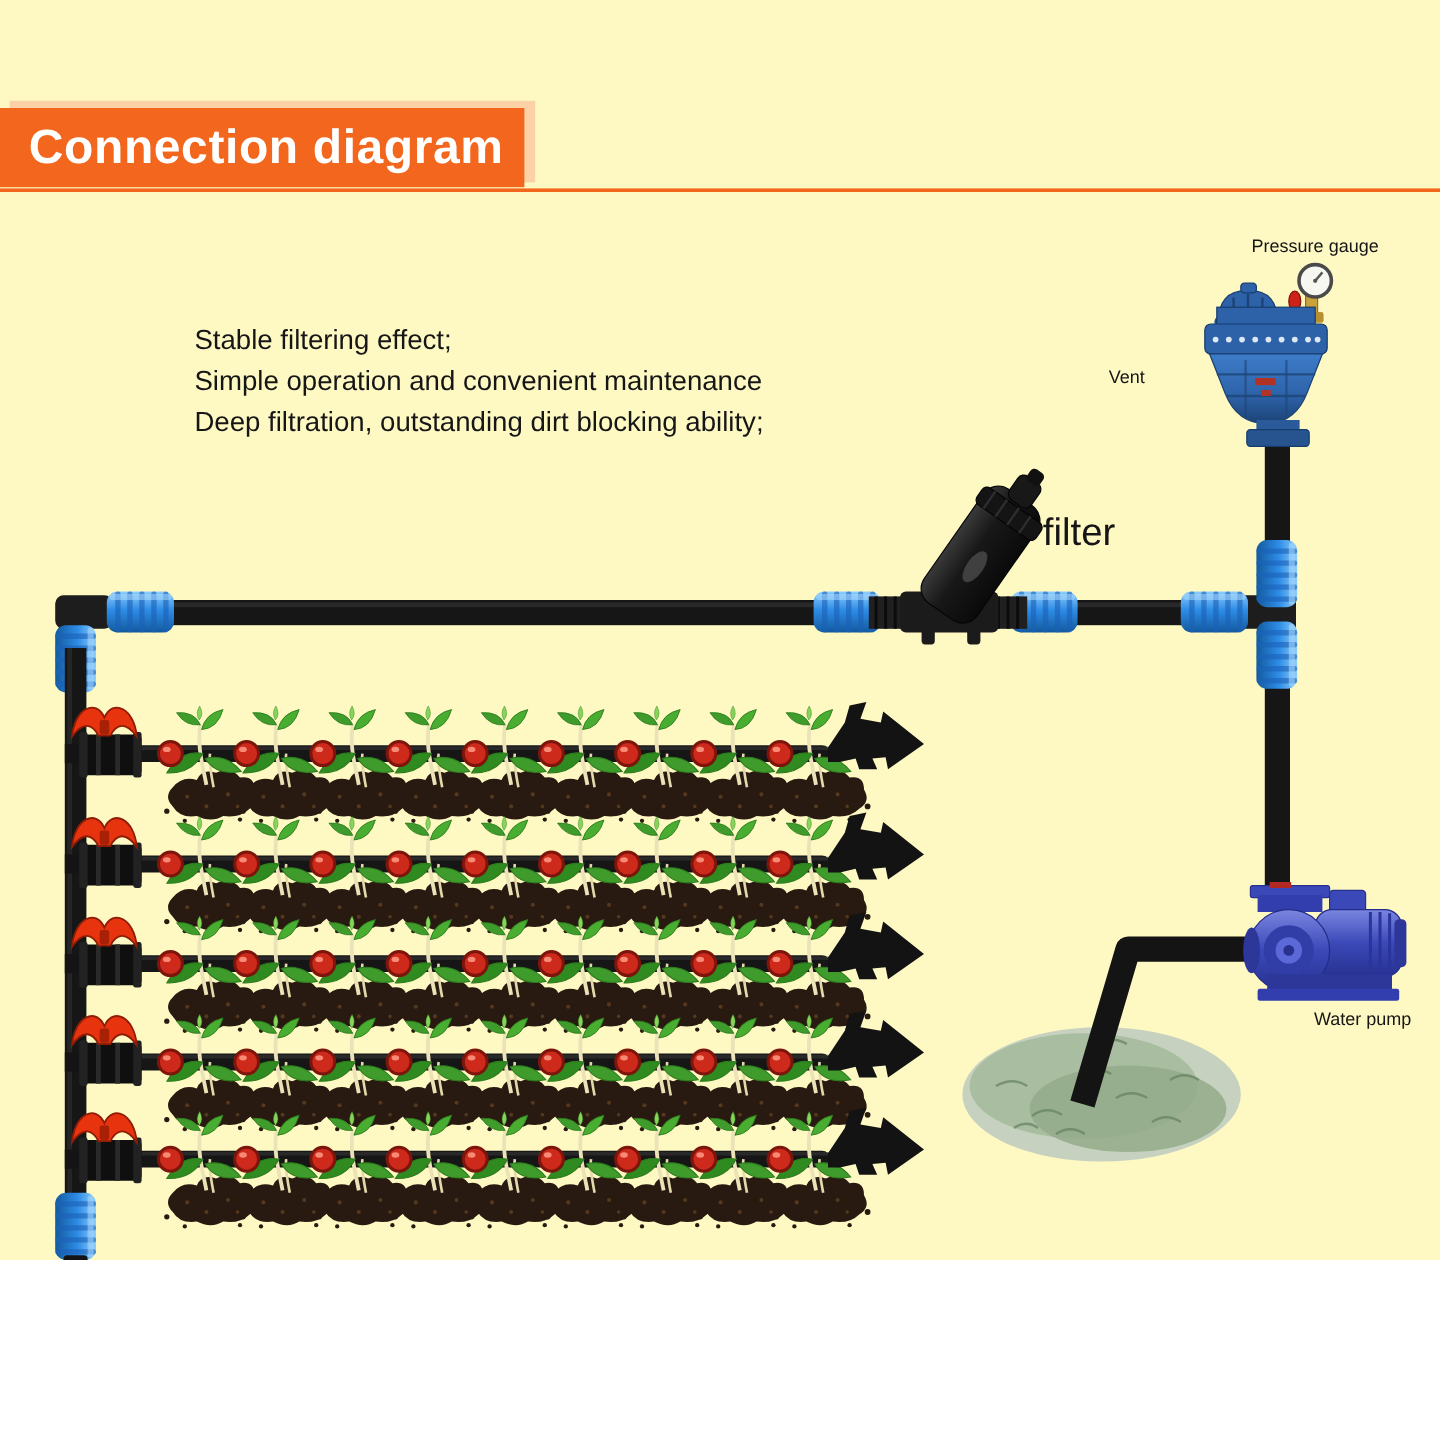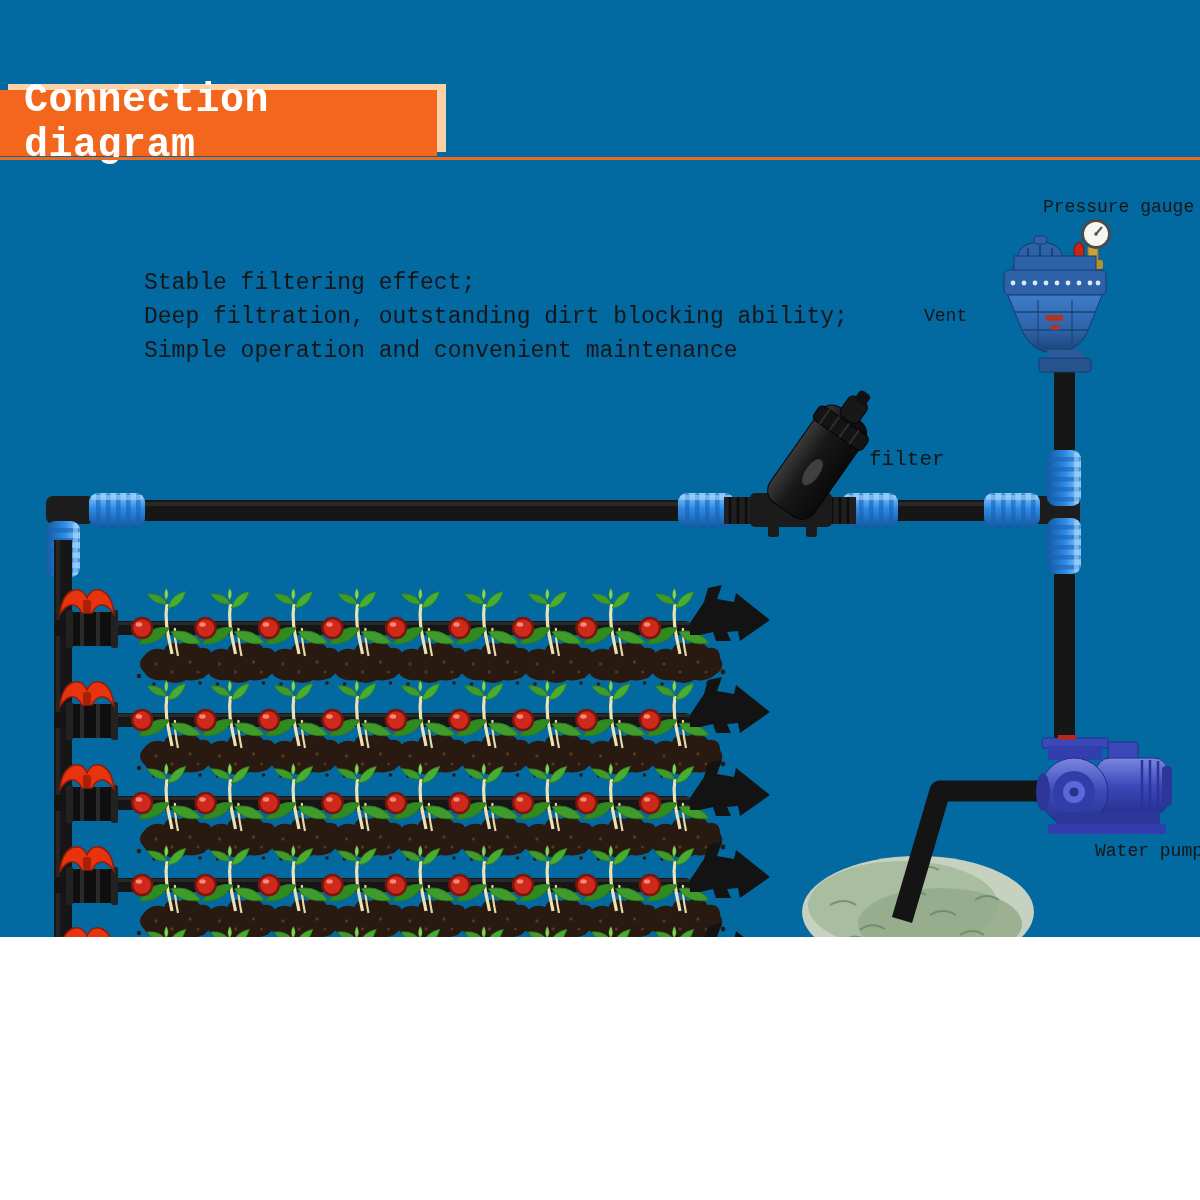--- a/index.html
+++ b/index.html
@@ -1,45 +1,45 @@
 <!DOCTYPE html>
 <html><head>
 <meta charset="utf-8">
 <style>
   html,body{margin:0;padding:0;background:#ffffff;}
-  .stage{position:relative;width:1200px;height:937px;background:#0369a1;overflow:hidden;
-         font-family:Liberation Mono, monospace;}
+  .stage{position:relative;width:1200px;height:1050px;background:#fef9c3;overflow:hidden;
+         font-family:Liberation Sans, sans-serif;}
   .banner-shadow{position:absolute;left:8px;top:84px;width:438px;height:68px;background:#fbd2a8;}
   .banner{position:absolute;left:0;top:90px;width:437px;height:66px;background:#f2671d;
           display:flex;align-items:center;}
   .banner h1{margin:0 0 0 24px;font-size:40px;font-weight:bold;color:#ffffff;letter-spacing:0.5px;}
   .banner-rule{position:absolute;left:0;top:157px;width:1200px;height:3px;background:#f2671d;}
-  .features{position:absolute;left:144px;top:266px;font-size:23px;color:#161616;line-height:34px;}
-  .lbl{position:absolute;font-size:18px;color:#161616;white-space:nowrap;}
+  .features{position:absolute;left:162px;top:266px;font-size:23px;color:#161616;line-height:34px;}
+  .lbl{position:absolute;font-size:15px;color:#161616;white-space:nowrap;}
   #lbl-pressure{left:1043px;top:197px;}
   #lbl-vent{left:924px;top:306px;text-align:right;}
-  #lbl-filter{left:869px;top:448px;font-size:21px;}
+  #lbl-filter{left:869px;top:425px;font-size:32px;}
   #lbl-pump{left:1095px;top:841px;}
   svg{position:absolute;left:0;top:0;}
 </style>
 </head>
 <body>
 
 <div class="stage">
 
   <div class="banner-shadow"></div>
   <div class="banner">
     <h1>Connection diagram</h1>
   </div>
   <div class="banner-rule"></div>
 
   <div class="features">
     <div>Stable filtering effect;</div>
+    <div>Simple operation and convenient maintenance</div>
     <div>Deep filtration, outstanding dirt blocking ability;</div>
-    <div>Simple operation and convenient maintenance</div>
   </div>
 
   <svg width="1200" height="1200" viewBox="0 0 1200 1200">
     <defs>
       <linearGradient id="nutGrad" x1="0" y1="0" x2="0" y2="1">
         <stop offset="0" stop-color="#8ecdfb"></stop>
           <stop offset="0.45" stop-color="#2e8ce6"></stop>
           <stop offset="1" stop-color="#135a9e"></stop>
       </linearGradient>
       <linearGradient id="ventGrad" x1="0" y1="0" x2="0" y2="1">

